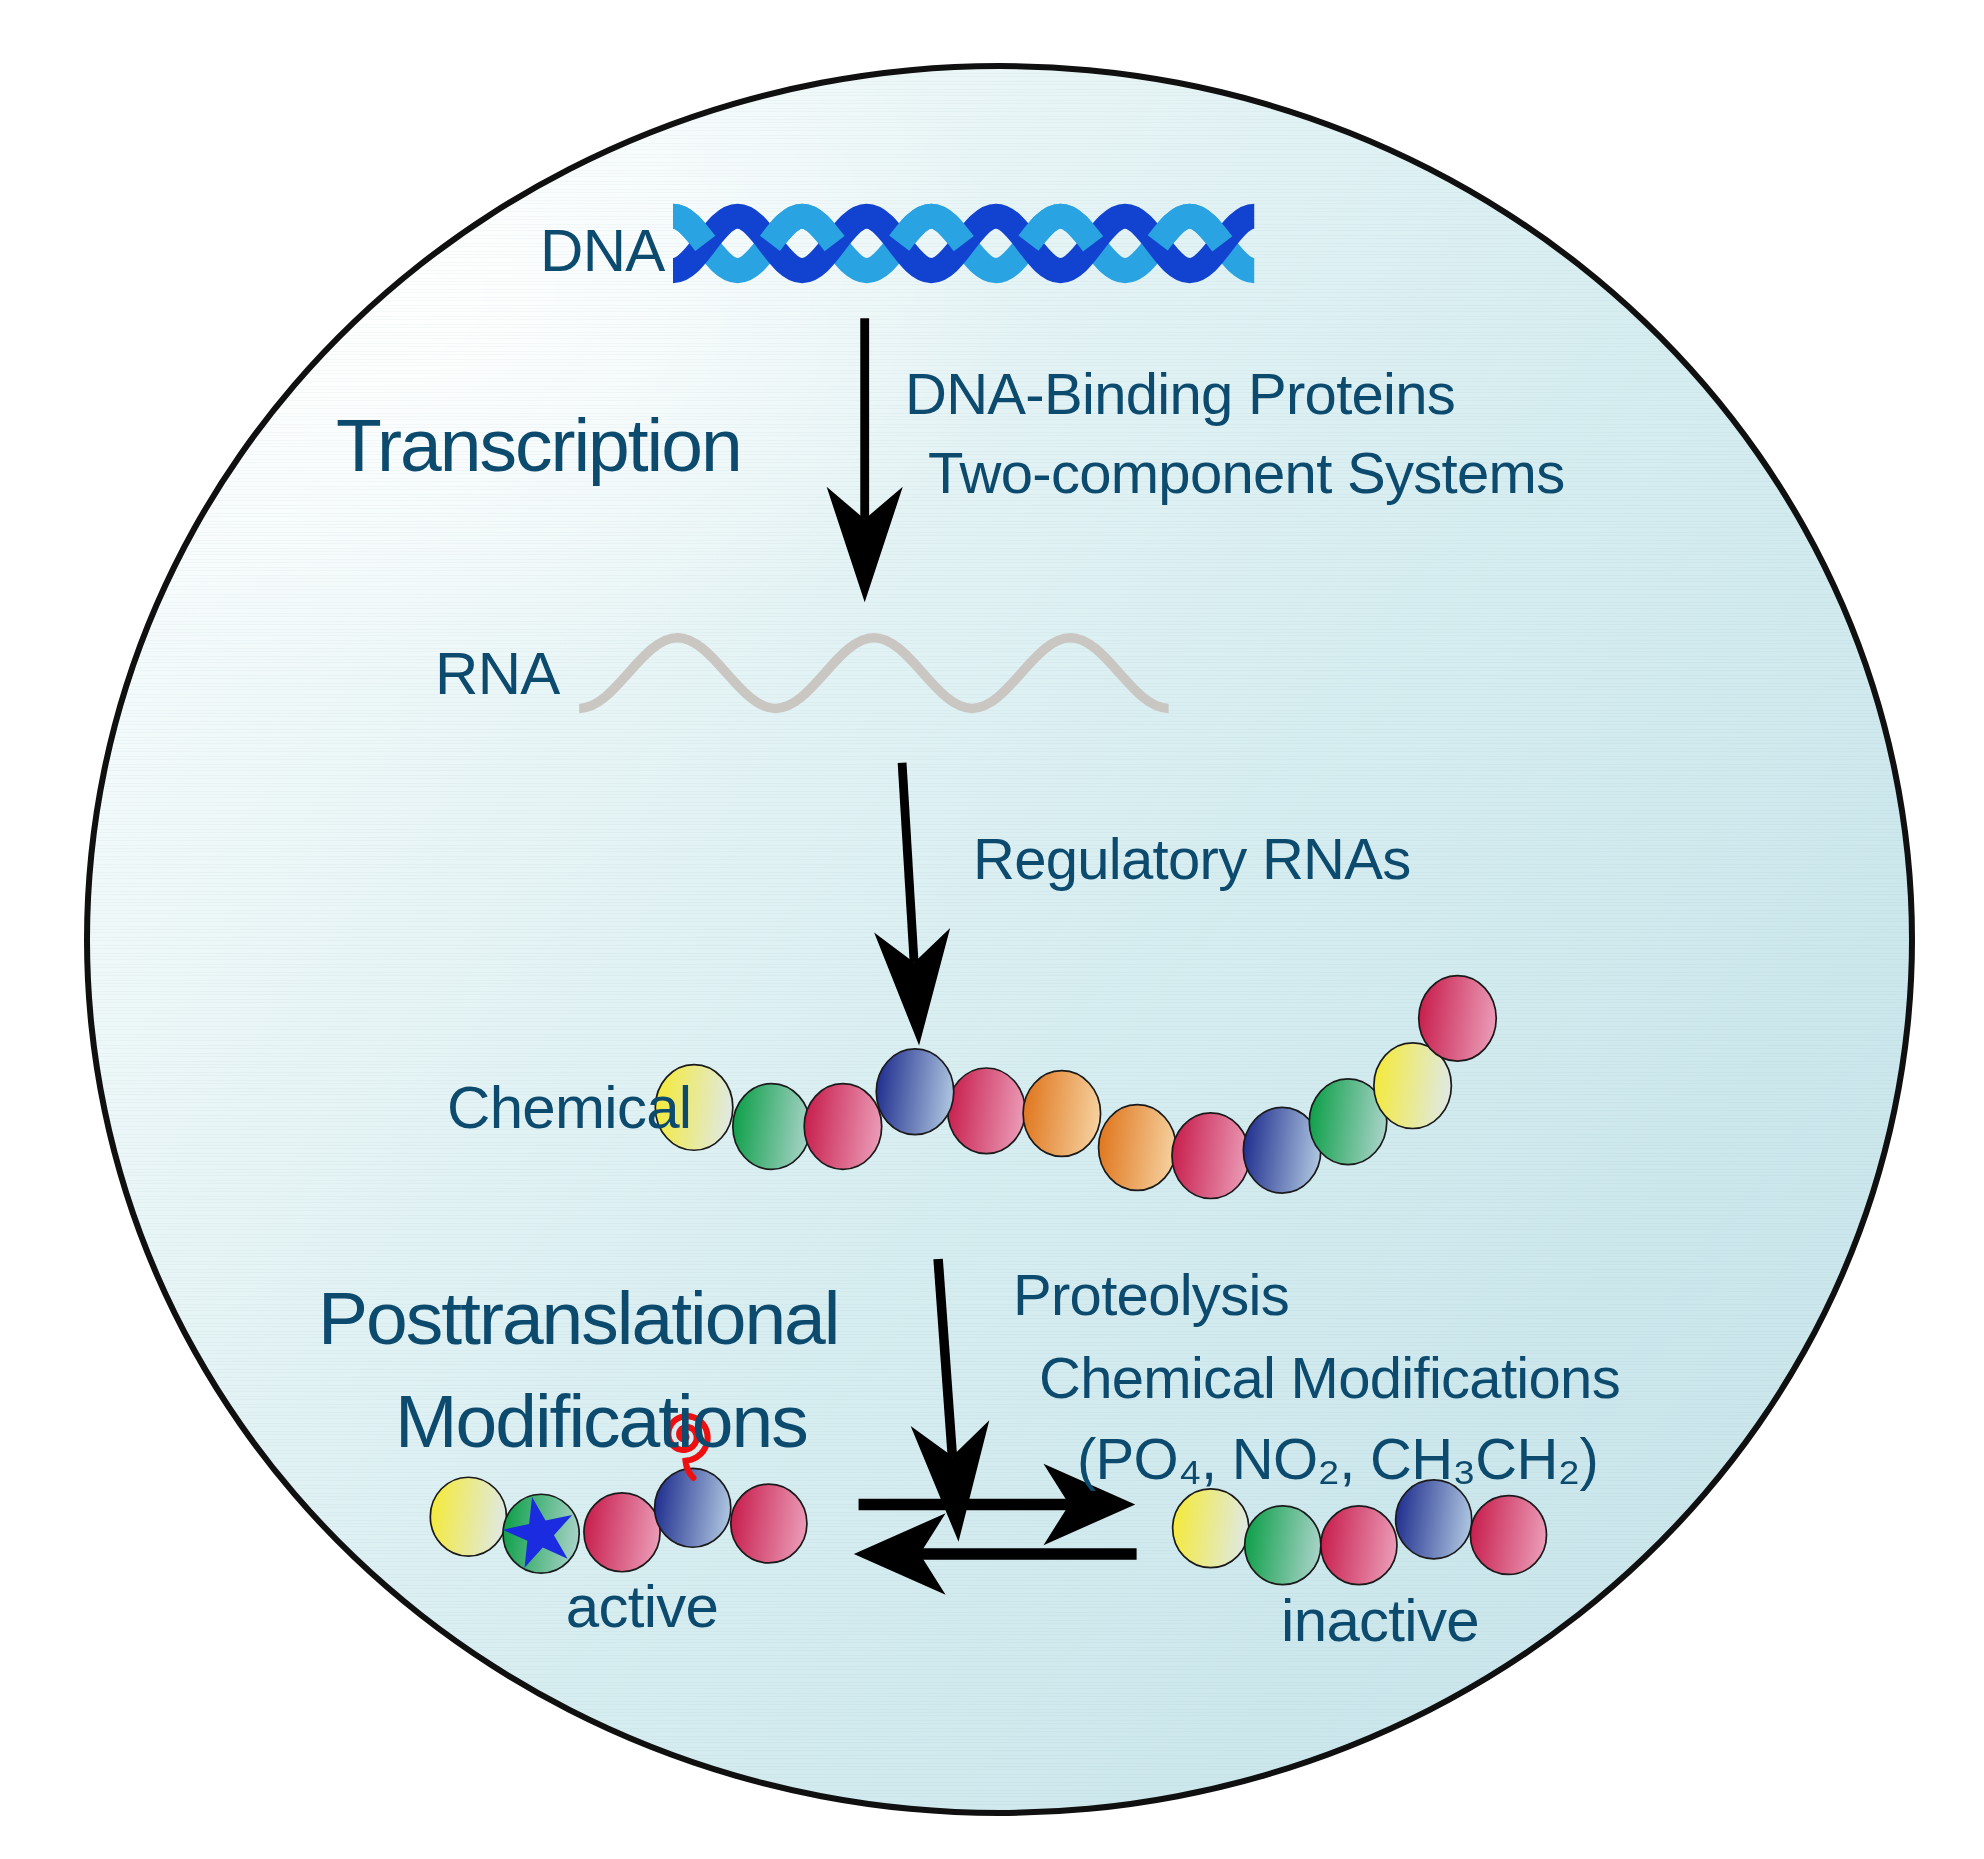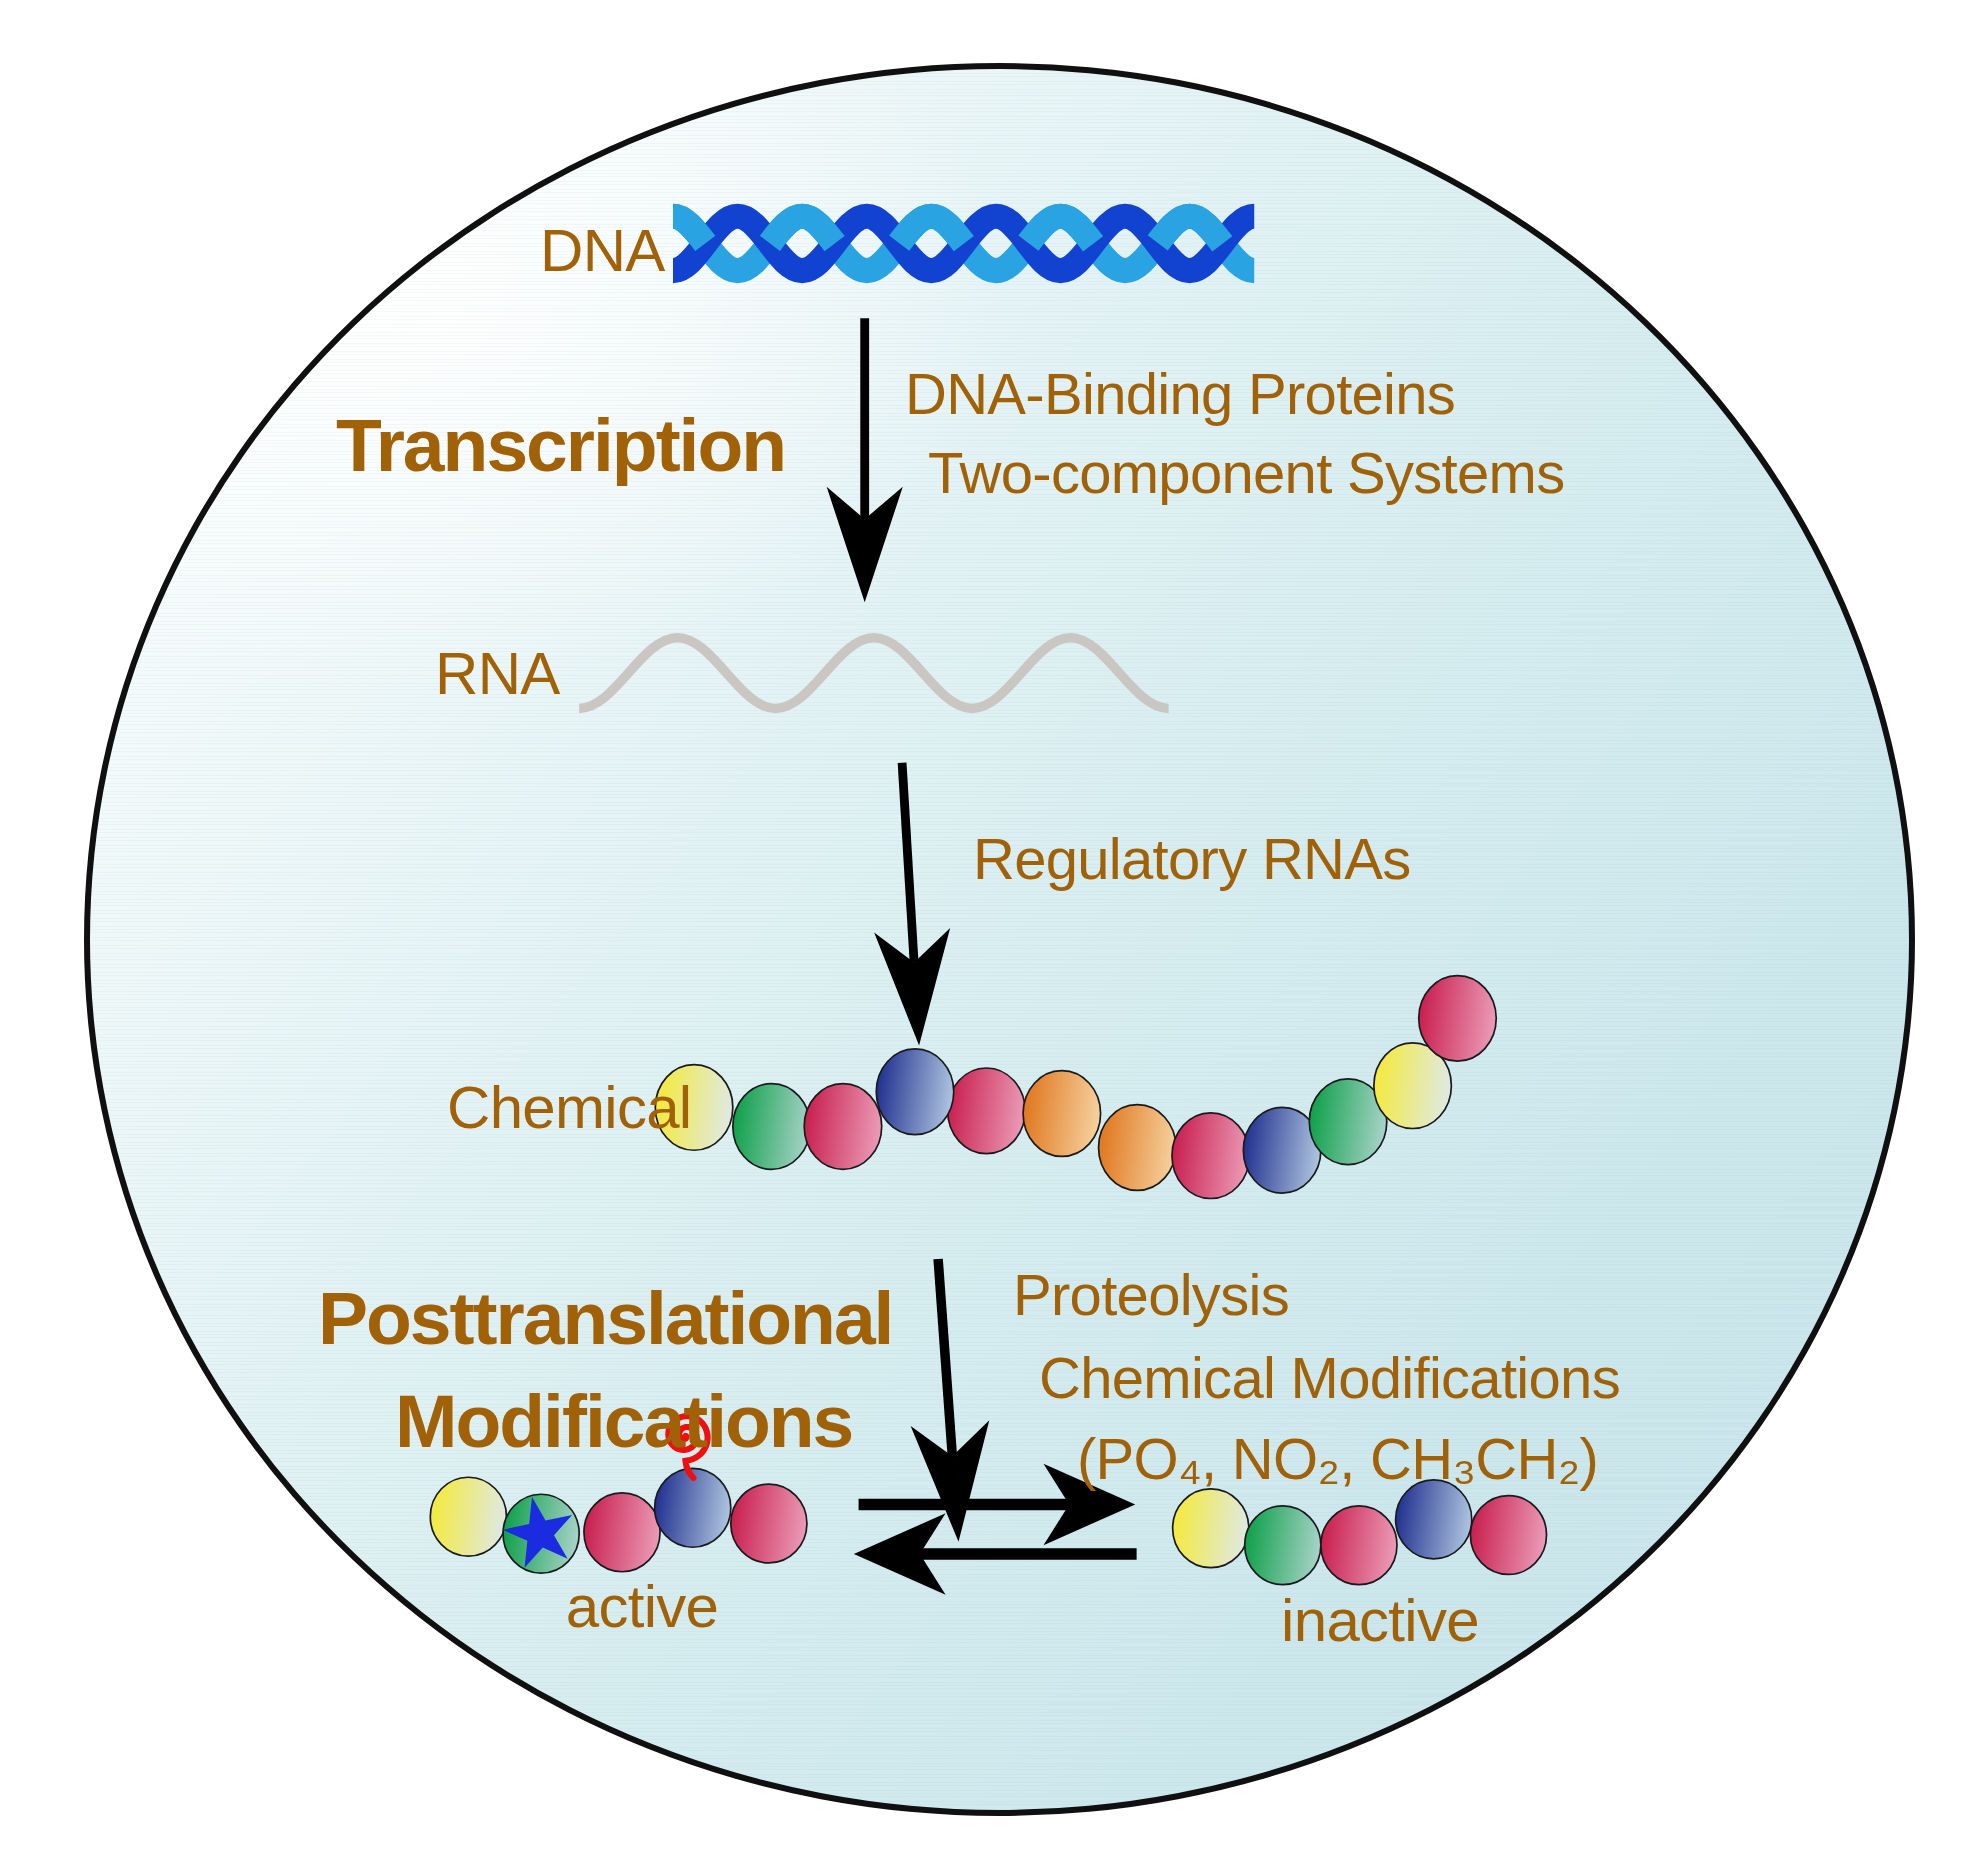--- a/index.html
+++ b/index.html
@@ -9,22 +9,22 @@
   }
   #cell-circle{
     position:absolute;left:84px;top:63px;width:1831px;height:1753px;
     box-sizing:border-box;border:6.1px solid #101010;border-radius:50%;
     background:
       repeating-linear-gradient(0deg, rgba(110,140,150,0.055) 0 0.7px, rgba(0,0,0,0) 0.7px 2.7px),
       radial-gradient(ellipse 1020px 646px at 16% 13%, rgba(255,255,255,0.97), rgba(255,255,255,0) 62%),
       linear-gradient(128deg,#fdffff 4%,#eaf6f7 28%,#d8eef1 52%,#cde8ed 76%,#c7e4ea 100%);
   }
   svg#art{position:absolute;left:0;top:0;}
-  .txt{position:absolute;color:#a16207;white-space:nowrap;line-height:1;}
-  .h{font-weight:700;font-size:75px;letter-spacing:-2px;}
+  .txt{position:absolute;color:#0c4a6e;white-space:nowrap;line-height:1;}
+  .h{font-weight:400;font-size:75px;letter-spacing:-2px;}
   .annot{font-size:58px;letter-spacing:-0.7px;}
   .lbl{font-size:60px;letter-spacing:-0.7px;}
   .ctr{transform:translateX(-50%);margin-left:8px;}
 </style>
 </head>
 <body>
 
 <div id="canvas">
 
   <div id="cell-circle"></div>

